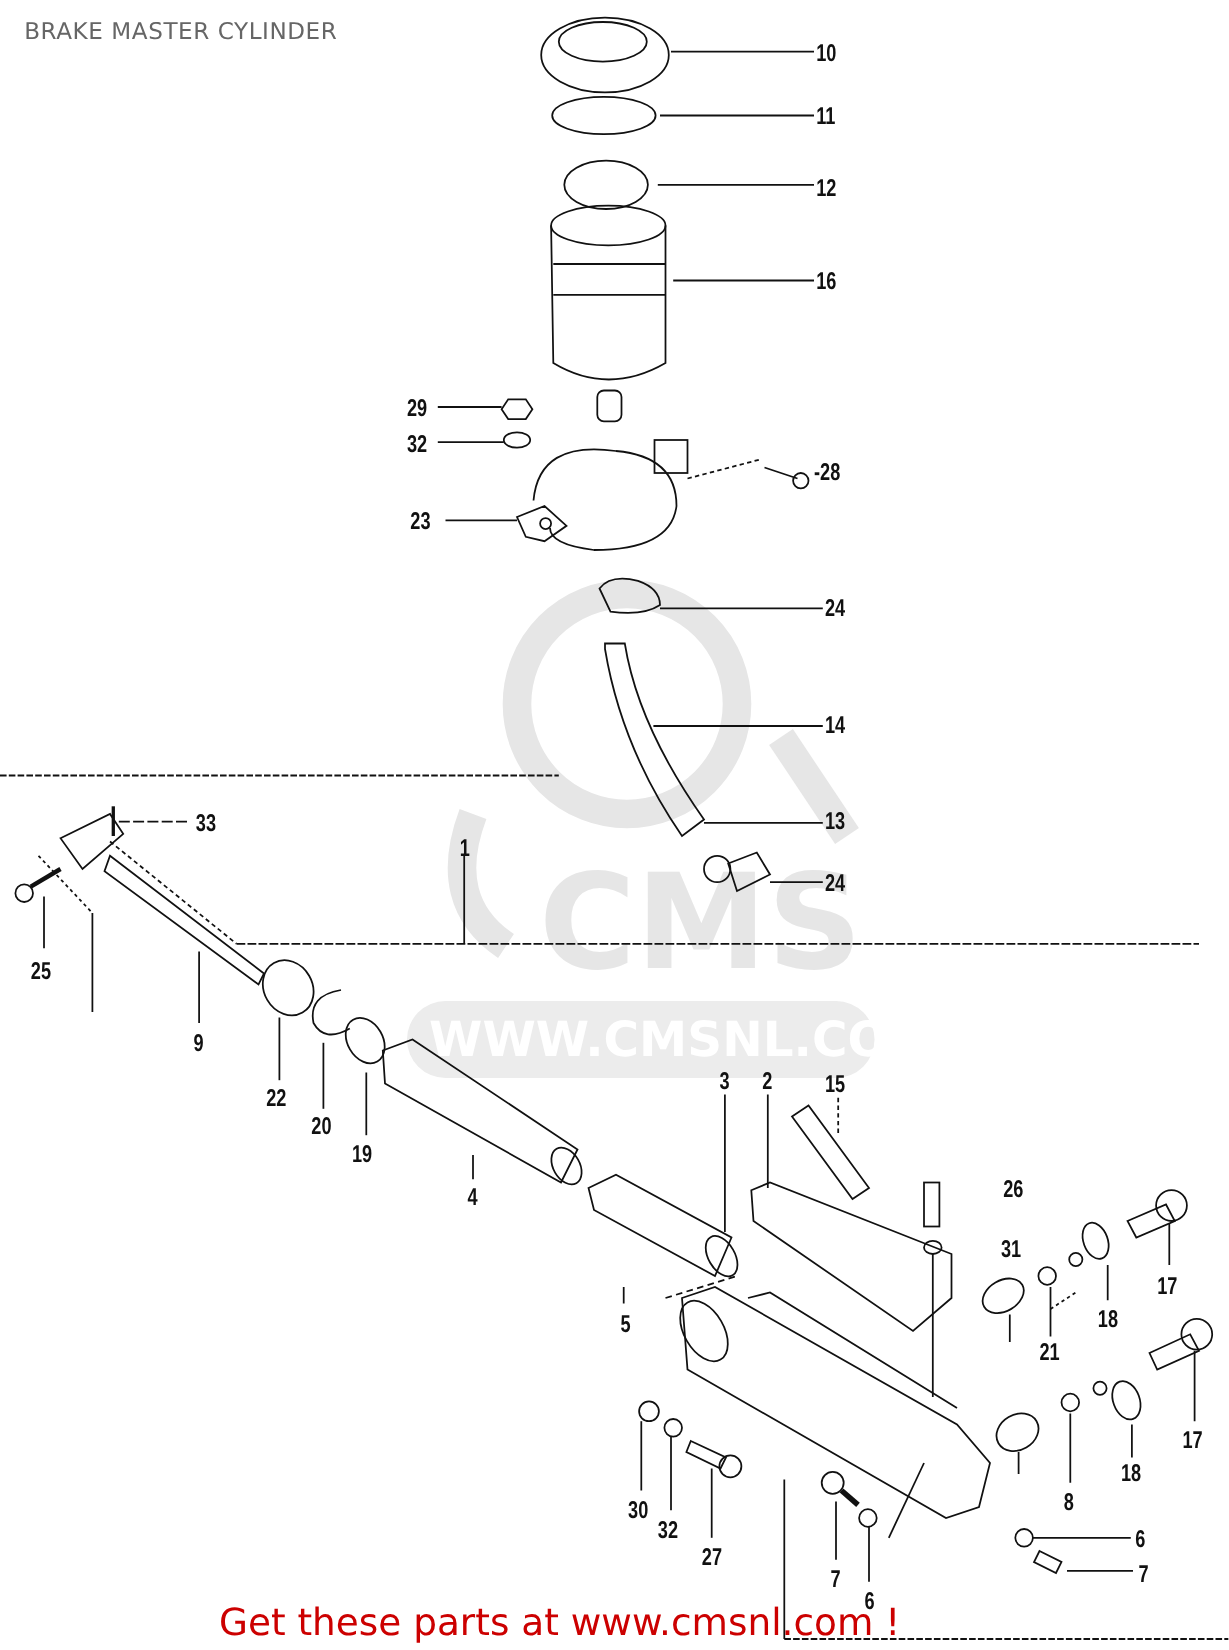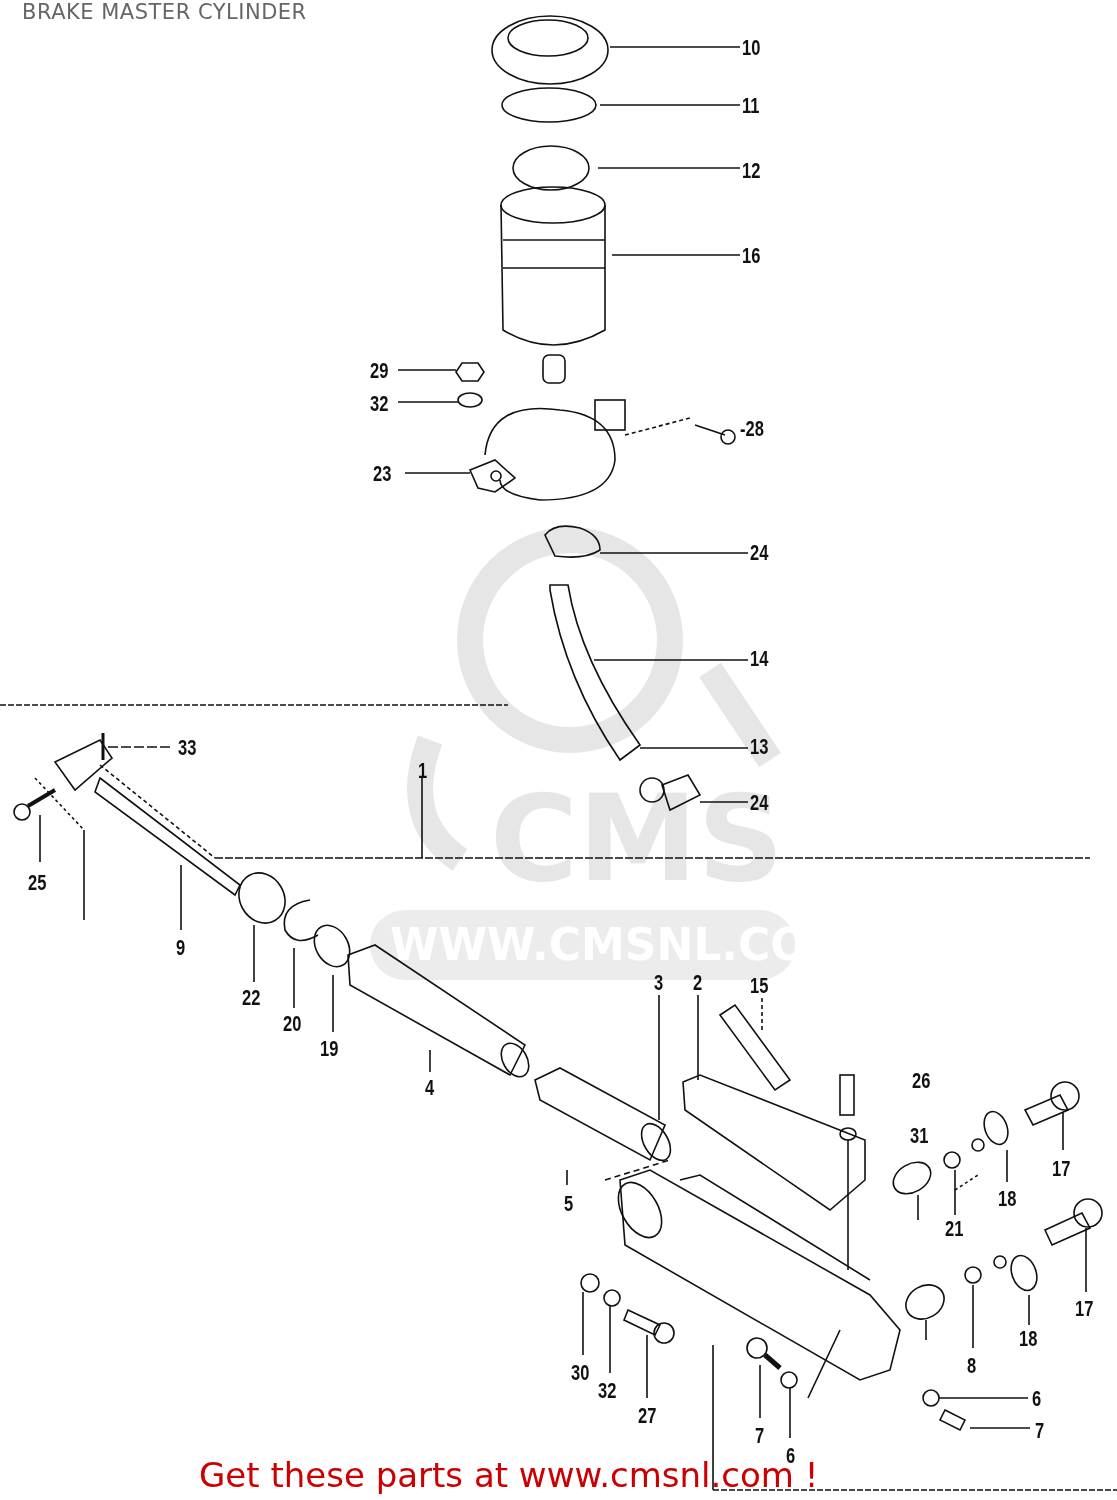--- a/index.html
+++ b/index.html
@@ -1,17 +1,17 @@
 <!DOCTYPE html>
 <html><head>
 <meta charset="utf-8">
 <style>
   html, body { margin:0; padding:0; background:#ffffff; }
   body { width:1117px; height:1500px; position:relative; overflow:hidden; font-family:"Liberation Sans", sans-serif; }
-  .title { position:absolute; left:22px; top:0; font-size:21px; color:#666666; letter-spacing:0.5px; font-family:"DejaVu Sans", sans-serif; }
+  .title { position:absolute; left:22px; top:16px; font-size:21px; color:#666666; letter-spacing:0.5px; font-family:"DejaVu Sans", sans-serif; }
   .footer { position:absolute; left:199px; top:1455px; font-size:34px; color:#cc0000; font-family:"DejaVu Sans", sans-serif; white-space:nowrap; }
   .lbl { position:absolute; font-family:"Liberation Sans Narrow","Liberation Sans", sans-serif; font-weight:bold; font-size:22px; color:#111; transform:scaleX(0.75); transform-origin:left top; line-height:1; }
   svg.diagram { position:absolute; left:0; top:0; }
   .wm { position:absolute; left:370px; top:520px; }
 </style>
 </head>
 <body>
 
 <div class="title">BRAKE MASTER CYLINDER</div>
 

